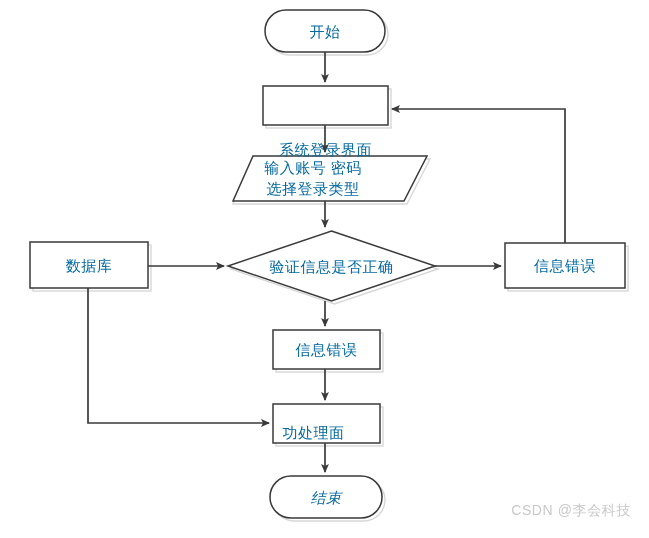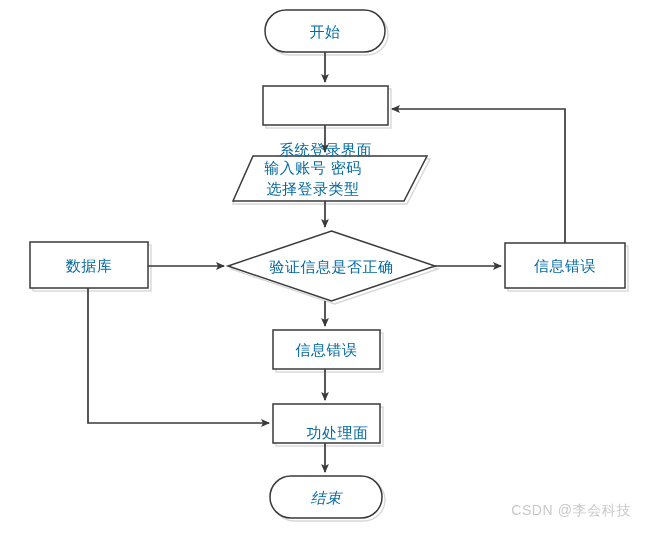--- a/index.html
+++ b/index.html
@@ -116,19 +116,19 @@
 选择登录类型</div>
 
   <div class="node-label" style="left:228px; top:231px; width:207px; height:70px;">验证信息是否正确</div>
 
   <div class="node-label" style="left:30px; top:242px; width:118px; height:46px;border-radius:19px;">数据库</div>
 
   <div class="node-label" style="left:505px; top:243px; width:120px; height:45px;">信息错误</div>
 
   <div class="node-label" style="left:273px; top:330px; width:107px; height:39px;">信息错误</div>
 
-  <div class="node-label" style="left:284px; top:404px; width:107px; height:56px;">功处理面</div>
+  <div class="node-label" style="left:260px; top:404px; width:107px; height:56px;">功处理面</div>
 
   <div class="node-label" style="left:270px; top:476px; width:112px; height:42px;font-style:italic;">结束</div>
 
   <div class="watermark">CSDN @李会科技</div>
 
 </div>
 
 </body></html>

